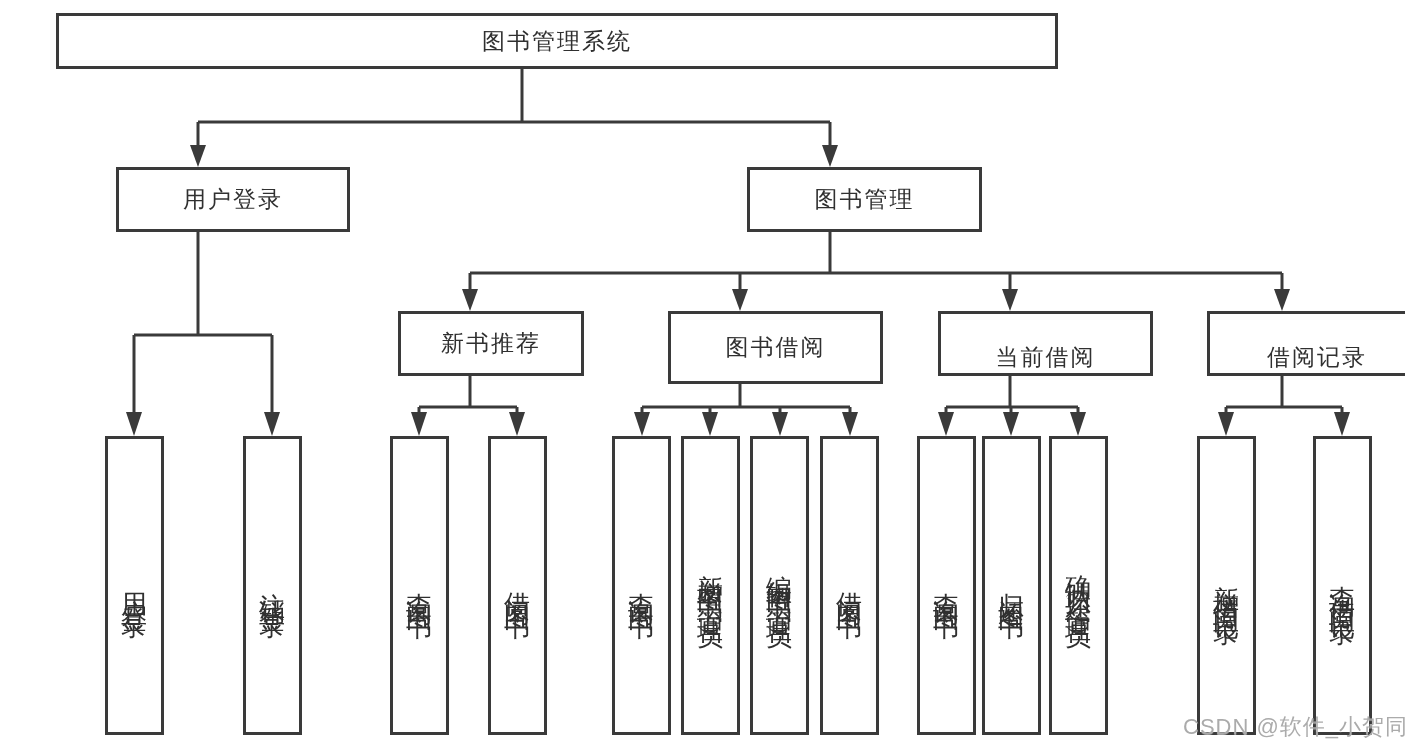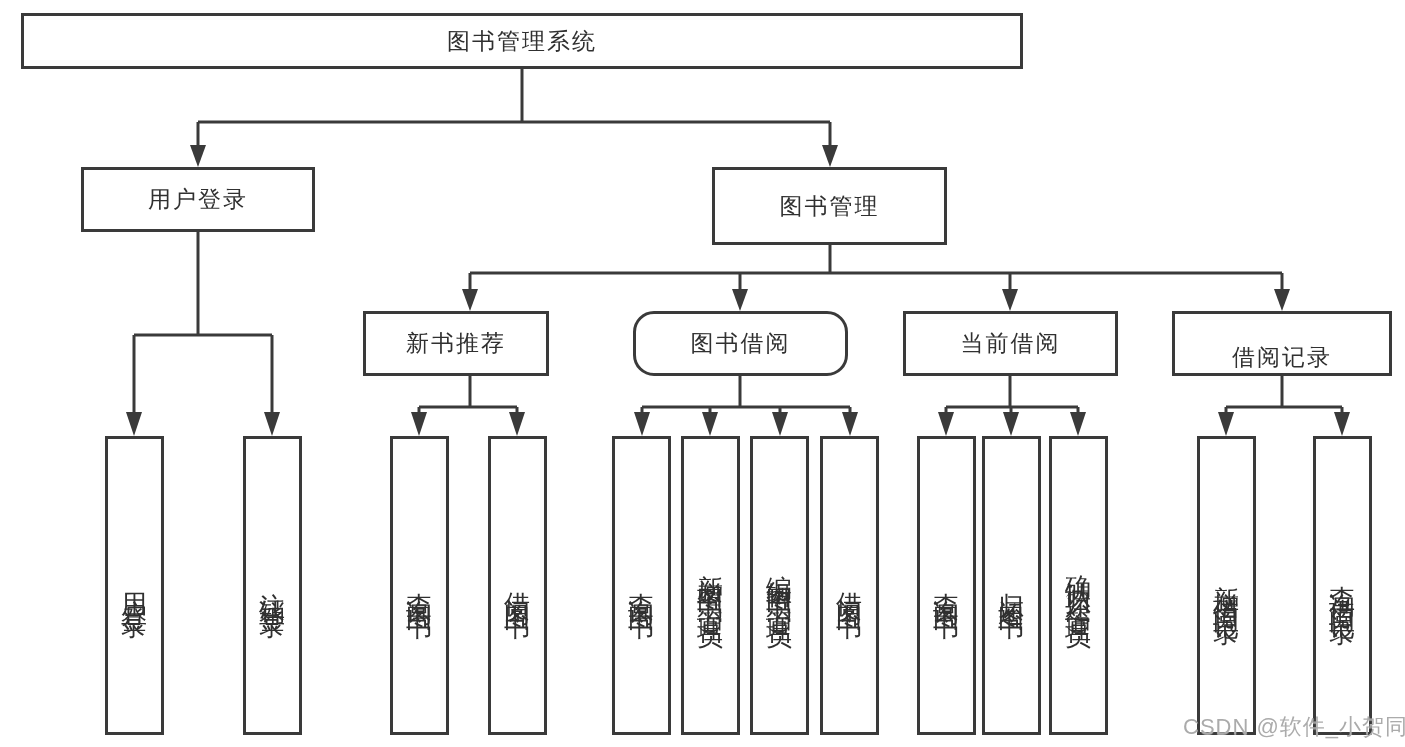--- a/index.html
+++ b/index.html
@@ -19,37 +19,37 @@
   .node{
     position:absolute;
     box-sizing:border-box;
     border:3px solid var(--line);
     background:#fff;
     display:flex;
     align-items:center;
     justify-content:center;
     color:var(--text);
   }
-  .h-node{font-size:23px;letter-spacing:2px;}
+  .h-node{font-size:23px;letter-spacing:2px;margin-left:35px;}
   .v-node span{
     writing-mode:vertical-rl;
     text-orientation:mixed;
     font-size:26px;
     letter-spacing:7px;
     line-height:1;
     white-space:nowrap;
   }
   .v-node{font-size:26px;}
   
   #n-root   {left:21px;  top:13px;  width:1002px;height:56px;}
   #n-login  {left:81px;  top:167px; width:234px; height:65px;}
-  #n-mgmt   {left:712px; top:167px; width:235px; height:78px;}
+  #n-mgmt   {left:712px; top:167px; width:235px; height:65px;}
   #n-newrec {left:363px; top:311px; width:186px; height:65px;}
-  #n-borrow {left:633px; top:311px; width:215px; height:65px;border-radius:21px;}
-  #n-current{left:903px; top:311px; width:215px; height:65px;}
+  #n-borrow {left:633px; top:311px; width:215px; height:73px;}
+  #n-current{left:903px; top:311px; width:215px; height:65px;align-items:flex-end;}
   #n-records{left:1172px;top:311px; width:220px; height:65px;align-items:flex-end;}
   .leaf{top:436px;width:59px;height:299px;}
   #l1 {left:105px;} #l2 {left:243px;}
   #l3 {left:390px;} #l4 {left:488px;}
   #l5 {left:612px;} #l6 {left:681px;} #l7 {left:750px;} #l8 {left:820px;}
   #l9 {left:917px;} #l10{left:982px;} #l11{left:1049px;}
   #l12{left:1197px;} #l13{left:1313px;}
   #connectors{
     position:absolute;inset:0;
     pointer-events:none;

